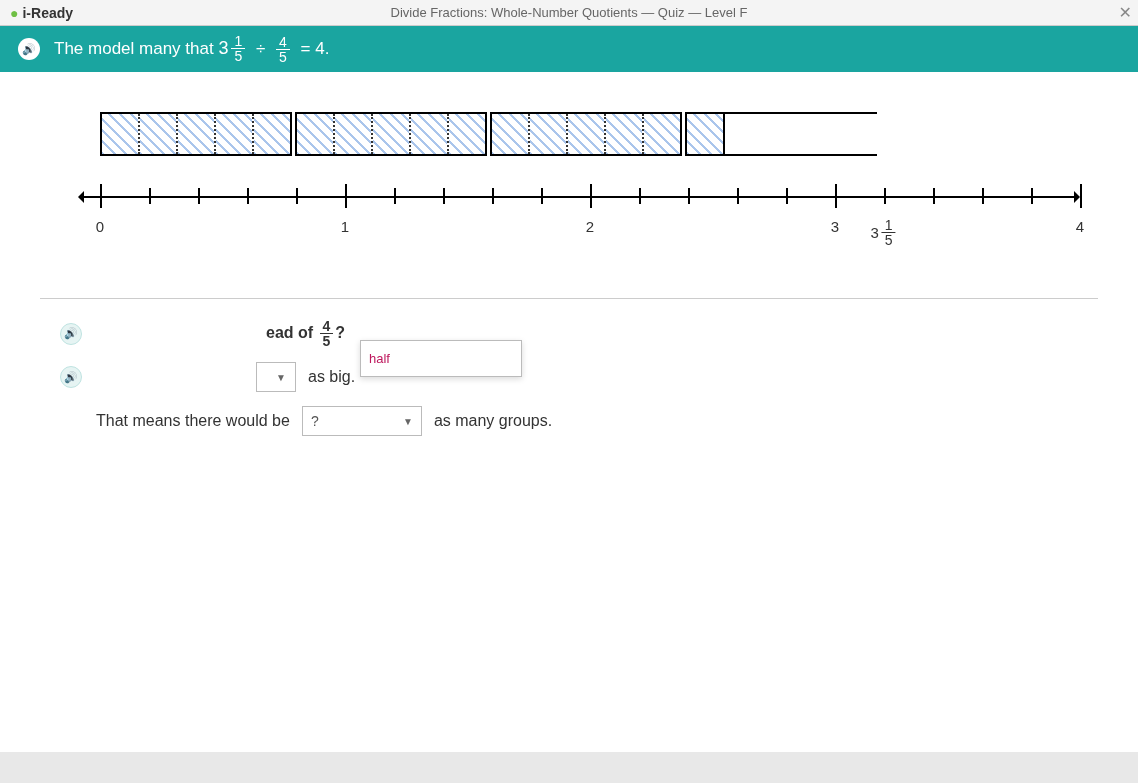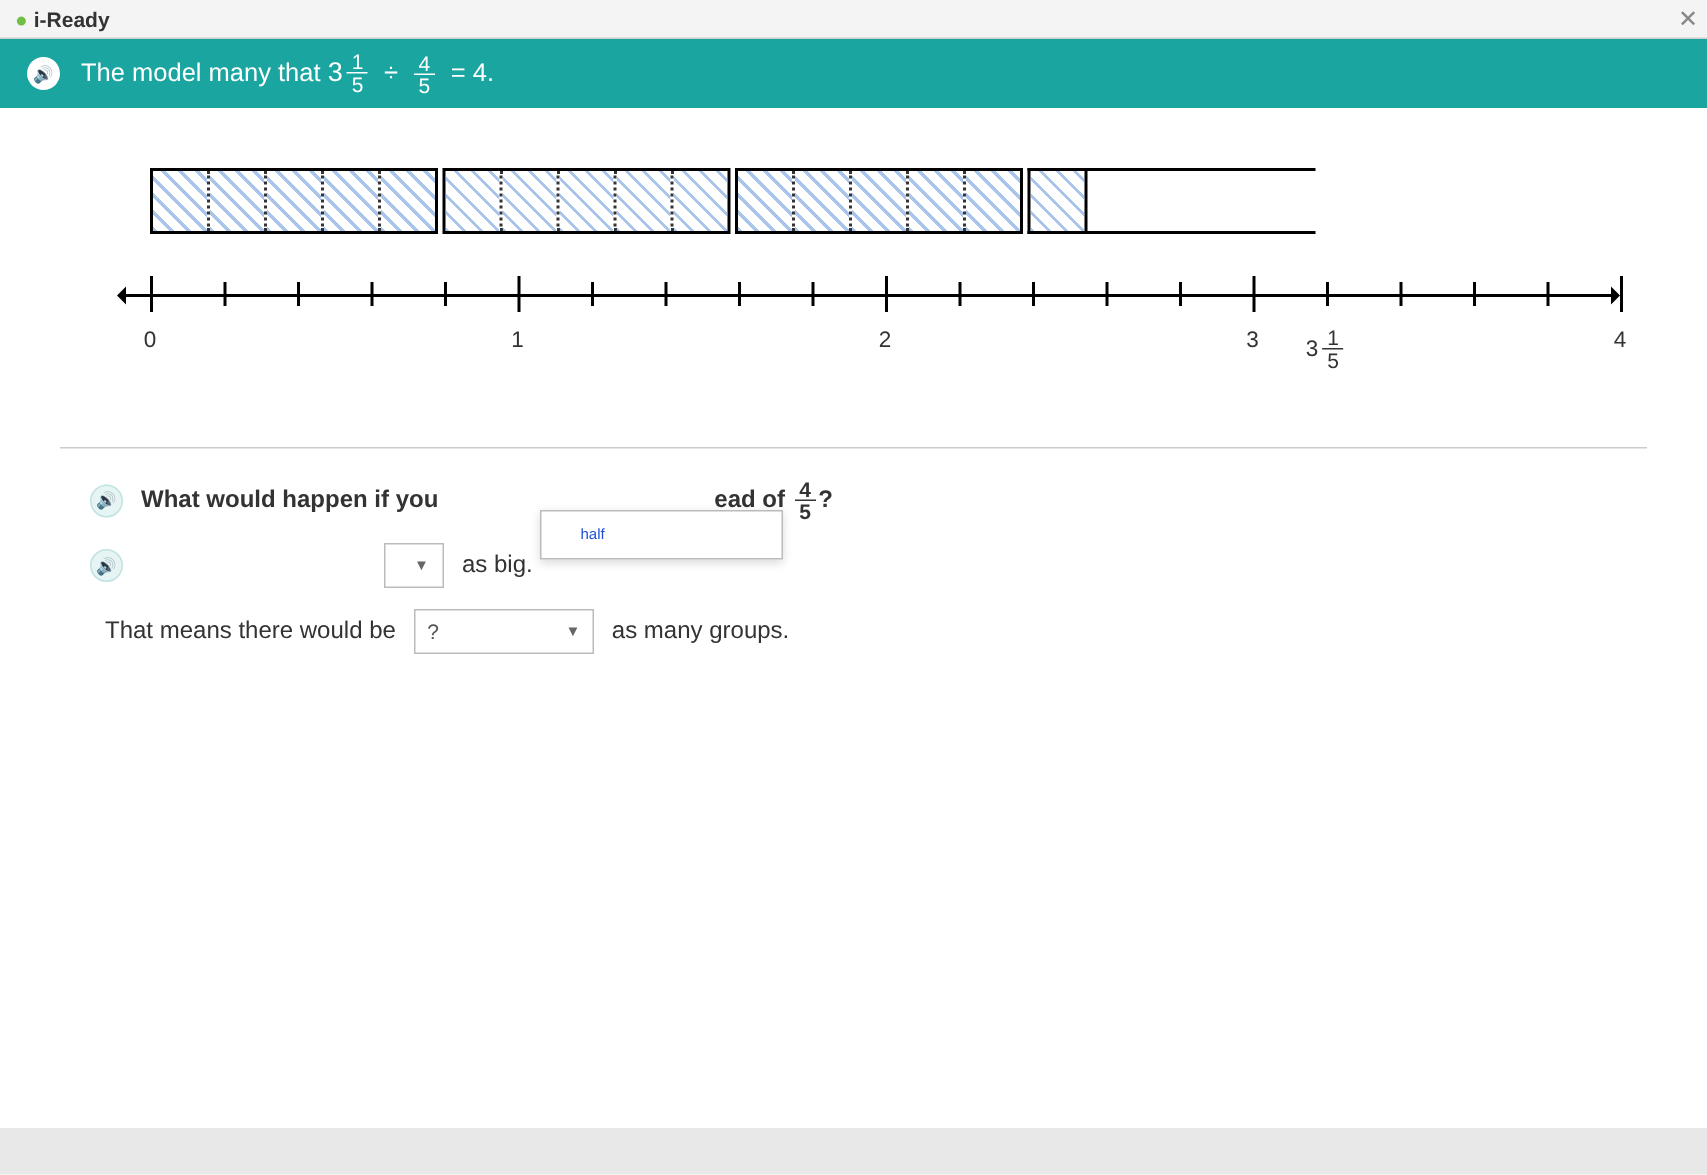--- a/index.html
+++ b/index.html
@@ -29,33 +29,34 @@
   .tick { position:absolute; top:10px; width:1.5px; height:16px; background:#000; }
   .tick.major { top:6px; height:24px; width:2px; }
   .lbl { position:absolute; top:40px; transform:translateX(-50%); font-size:15px; color:#333; }
   hr.sep { margin: 30px 0 20px 0; border:none; border-top:1px solid #ccc; }
   .qrow { display:flex; align-items:center; gap:12px; margin: 14px 0 14px 20px; font-size:16px; color:#333; position: relative; }
   .qrow .speaker { background:#e6f4f3; color:#1aa5a0; border:1px solid #bfe3e1; }
   .qtext { display:inline; }
   .ddl { display:inline-flex; align-items:center; justify-content:space-between; min-width:120px; height:30px; border:1px solid #bbb; background:#fff; padding:0 8px; font-size:14px; color:#555; cursor:pointer; }
   .ddl .caret { font-size:10px; color:#666; margin-left:10px; }
   .dropdown-open { position:absolute; background:#fff; border:1px solid #bbb; box-shadow:0 2px 6px rgba(0,0,0,.15); z-index:10; }
-  .dropdown-open .opt { padding:10px 26px; font-size:10px; color:#1d4ed8; cursor:pointer; min-width:160px; }
+  .dropdown-open .opt { padding:10px 8px; font-size:13px; color:#be185d; cursor:pointer; min-width:160px; }
   .indent { margin-left: 56px; }
   .frac-inline { color:#333; }
 </style>
 </head>
 <body>
 
 <div class="topbar">
   <span class="brand">
     <span class="brand-dot-g">●</span>
       <span class="brand-dot-o"></span>
     <span>i-Ready</span>
   </span>
+  <span class="lesson-title">Divide Fractions: Whole-Number Quotients — Quiz — Level F</span>
   <span class="close-x">✕</span>
 </div>
 
 <div class="teal-bar">
   <span class="speaker">🔊</span>
   <span>
     <span>The model many that </span>
     <span class="mixed">
       <span style="font-size:18px;">3</span>
       <span class="frac">
@@ -173,43 +174,40 @@
               <span class="d">5</span>
             </span>
           </span></div>
       </div>
   </div>
 
   <hr class="sep">
 
   <div class="qrow" style="font-weight:600;">
     <span class="speaker">🔊</span>
-    <span class="qtext">
-      <span>What would happen if you </span>
-    </span>
     <span style="display:inline-block;width:160px;"></span>
     <span style="font-weight:600;">
       <span>ead of </span>
       <span class="frac frac-inline">
           <span class="n">4</span>
           <span class="d">5</span>
         </span><span>?</span>
     </span>
   </div>
 
   <div class="qrow">
     <span class="speaker">🔊</span>
     <span style="display:inline-block;width:150px;"></span>
     <span class="ddl" style="min-width:40px;width:40px;justify-content:center;">
       <span class="caret">▼</span>
     </span>
     <span>as big.</span>
   </div>
 
-  <div class="qrow indent" style="margin-left:30px;">
+  <div class="qrow indent" style="margin-left:56px;">
     <span class="qtext">That means there would be</span>
     <span class="ddl">
       <span>?</span>
       <span class="caret">▼</span>
     </span>
     <span>as many groups.</span>
   </div>
 
   <div class="dropdown-open" style="left:360px; top:340px;" id="ddmenu">
       <div class="opt">half</div>

